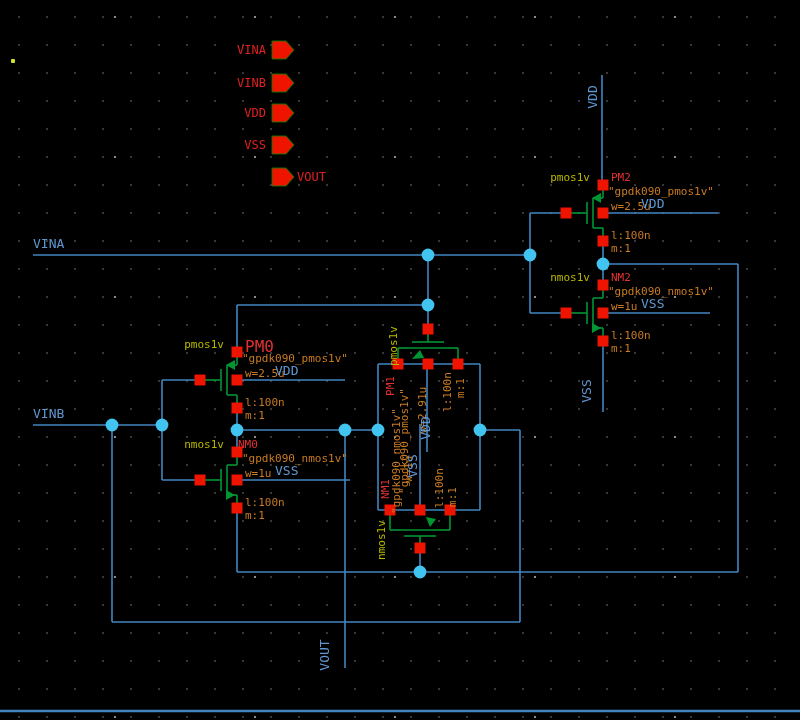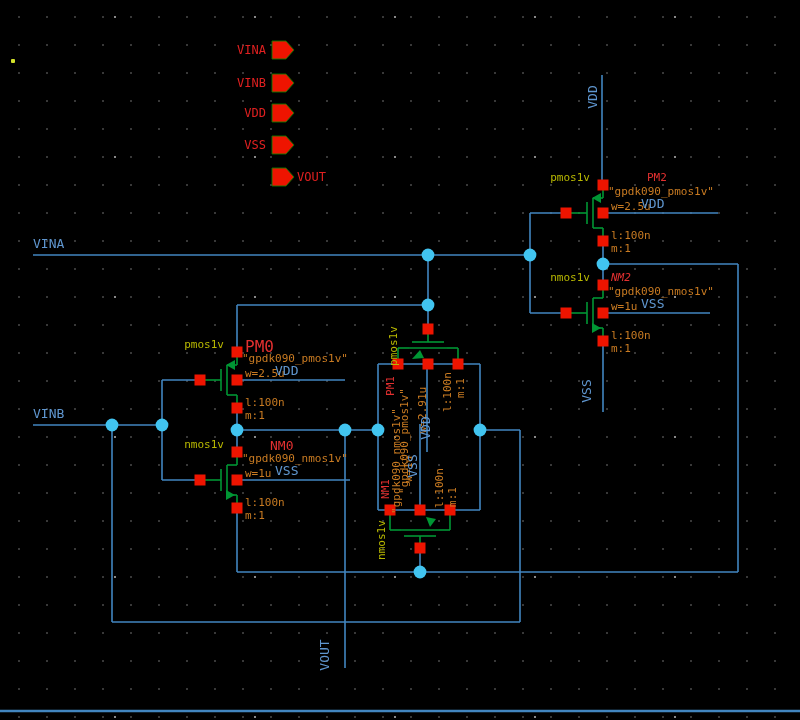--- a/index.html
+++ b/index.html
@@ -151,35 +151,35 @@
     </svg>
   <div id="labels">
       <div class="lbl" style="color: rgb(185, 185, 0); font-size: 11px; left: 104px; width: 120px; text-align: right; top: 339px;">pmos1v</div>
       <div class="lbl" style="color: rgb(227, 48, 48); font-size: 16px; left: 245px; top: 339px;">PM0</div>
       <div class="lbl" style="color: rgb(201, 123, 34); font-size: 11px; left: 242px; top: 353px;">"gpdk090_pmos1v"</div>
       <div class="lbl" style="color: rgb(201, 123, 34); font-size: 11px; left: 245px; top: 368px;">w=2.5u</div>
       <div class="lbl" style="color: rgb(95, 150, 207); font-size: 13px; left: 275px; top: 364px;">VDD</div>
       <div class="lbl" style="color: rgb(201, 123, 34); font-size: 11px; left: 245px; top: 397px;">l:100n</div>
       <div class="lbl" style="color: rgb(201, 123, 34); font-size: 11px; left: 245px; top: 410px;">m:1</div>
       <div class="lbl" style="color: rgb(185, 185, 0); font-size: 11px; left: 104px; width: 120px; text-align: right; top: 439px;">nmos1v</div>
-      <div class="lbl" style="color: rgb(227, 48, 48); font-size: 13px; left: 246px; top: 439px; padding-left: 24px;">NM0</div>
+      <div class="lbl" style="color: rgb(227, 48, 48); font-size: 11px; left: 238px; top: 439px;">NM0</div>
       <div class="lbl" style="color: rgb(201, 123, 34); font-size: 11px; left: 242px; top: 453px;">"gpdk090_nmos1v"</div>
       <div class="lbl" style="color: rgb(201, 123, 34); font-size: 11px; left: 245px; top: 468px;">w=1u</div>
       <div class="lbl" style="color: rgb(95, 150, 207); font-size: 13px; left: 275px; top: 464px;">VSS</div>
       <div class="lbl" style="color: rgb(201, 123, 34); font-size: 11px; left: 245px; top: 497px;">l:100n</div>
       <div class="lbl" style="color: rgb(201, 123, 34); font-size: 11px; left: 245px; top: 510px;">m:1</div>
       <div class="lbl" style="color: rgb(185, 185, 0); font-size: 11px; left: 470px; width: 120px; text-align: right; top: 172px;">pmos1v</div>
-      <div class="lbl" style="color: rgb(227, 48, 48); font-size: 11px; left: 611px; top: 172px; margin-left: 36px;">PM2</div>
+      <div class="lbl" style="color: rgb(227, 48, 48); font-size: 11px; left: 611px; top: 172px;">PM2</div>
       <div class="lbl" style="color: rgb(201, 123, 34); font-size: 11px; left: 608px; top: 186px;">"gpdk090_pmos1v"</div>
       <div class="lbl" style="color: rgb(201, 123, 34); font-size: 11px; left: 611px; top: 201px;">w=2.5u</div>
       <div class="lbl" style="color: rgb(95, 150, 207); font-size: 13px; left: 641px; top: 197px;">VDD</div>
       <div class="lbl" style="color: rgb(201, 123, 34); font-size: 11px; left: 611px; top: 230px;">l:100n</div>
       <div class="lbl" style="color: rgb(201, 123, 34); font-size: 11px; left: 611px; top: 243px;">m:1</div>
       <div class="lbl" style="color: rgb(185, 185, 0); font-size: 11px; left: 470px; width: 120px; text-align: right; top: 272px;">nmos1v</div>
-      <div class="lbl" style="color: rgb(227, 48, 48); font-size: 11px; left: 611px; top: 272px; font-style: italic;">NM2</div>
+      <div class="lbl" style="color: rgb(227, 48, 48); font-size: 11px; left: 611px; top: 272px;">NM2</div>
       <div class="lbl" style="color: rgb(201, 123, 34); font-size: 11px; left: 608px; top: 286px;">"gpdk090_nmos1v"</div>
       <div class="lbl" style="color: rgb(201, 123, 34); font-size: 11px; left: 611px; top: 301px;">w=1u</div>
       <div class="lbl" style="color: rgb(95, 150, 207); font-size: 13px; left: 641px; top: 297px;">VSS</div>
       <div class="lbl" style="color: rgb(201, 123, 34); font-size: 11px; left: 611px; top: 330px;">l:100n</div>
       <div class="lbl" style="color: rgb(201, 123, 34); font-size: 11px; left: 611px; top: 343px;">m:1</div>
       <div class="lbl rot" style="color: rgb(185, 185, 0); font-size: 11px; left: 393px; top: 346px;">pmos1v</div>
       <div class="lbl rot" style="color: rgb(227, 48, 48); font-size: 11px; left: 390px; top: 386px;">PM1</div>
       <div class="lbl rot" style="color: rgb(201, 123, 34); font-size: 11px; left: 404px; top: 441px;">"gpdk090_pmos1v"</div>
       <div class="lbl rot" style="color: rgb(201, 123, 34); font-size: 11px; left: 422px; top: 410px;">w=2.91u</div>
       <div class="lbl rot" style="color: rgb(95, 150, 207); font-size: 13px; left: 425px; top: 428px;">VDD</div>

